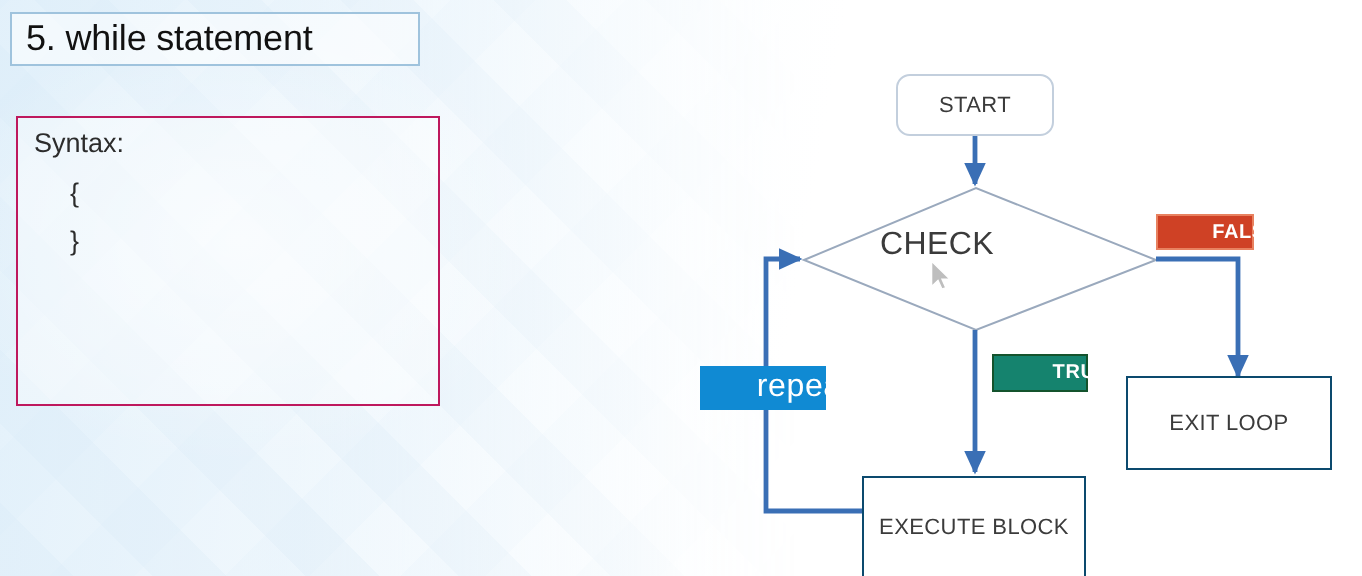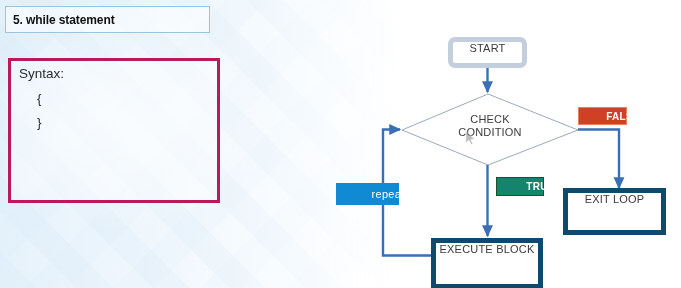--- a/index.html
+++ b/index.html
@@ -63,31 +63,31 @@
     left: 5px;  top: 6px;
     width: 205px; height: 27px;
     border: 1px solid #9fc3dd;
     background: rgba(255,255,255,0.55);
     box-sizing: border-box;
     display: flex;
     align-items: center;
     padding-left: 7px;
   }
   .title-text {
-    font-size: 12px;
-    font-weight: bold;
+    font-size: 18px;
+    font-weight: normal;
     color: #111111;
     letter-spacing: -0.1px;
   }
 
   .syntax-box {
     position: absolute;
     left: 8px; top: 58px;
     width: 212px; height: 145px;
-    border: 3px solid #be185d;
+    border: 1px solid #be185d;
     background: rgba(255,255,255,0.38);
     box-sizing: border-box;
     padding: 6px 0 0 8px;
   }
   .code-line {
     font-size: 13.5px;
     color: #2c2c2c;
     line-height: 1.0;
     margin-bottom: 11px;
     white-space: pre;
@@ -99,23 +99,23 @@
   
   #flow {
     position: absolute;
     left: 0; top: 0;
     width: 681px; height: 288px;
   }
   .node {
     position: absolute;
     box-sizing: border-box;
     background: rgba(255,255,255,0.92);
-    border: 5px solid #0c4a6e;
+    border: 1px solid #0c4a6e;
     display: flex;
-    align-items: flex-start;
+    align-items: center;
     justify-content: center;
     font-size: 11px;
     color: #3b3b3b;
     letter-spacing: 0.2px;
   }
   #node-start {
     left: 448px; top: 37px;
     width: 79px; height: 31px;
     border-radius: 7px;
     border-color: #c3cfdd;
@@ -126,22 +126,21 @@
   }
   #node-exit {
     left: 563px; top: 188px;
     width: 103px; height: 47px;
   }
 
   .diamond-label {
     position: absolute;
     left: 440px; top: 113px;
     width: 100px;
-    text-align: center;
-    font-size: 11px;
+    font-size: 16px;
     color: #3b3b3b;
     line-height: 1.22;
     letter-spacing: 0.2px;
   }
 
   .badge {
     position: absolute;
     box-sizing: border-box;
     display: flex;
     align-items: center;
@@ -158,25 +157,25 @@
     background: #cf4125;
     border: 1px solid #e8815f;
   }
   #badge-true {
     left: 496px; top: 177px;
     width: 48px; height: 19px;
     background: #15836e;
     border: 1px solid #14532d;
   }
   #badge-repeat {
-    left: 336px; top: 183px;
+    left: 350px; top: 183px;
     width: 63px; height: 22px;
     background: #108ad3;
     font-weight: normal;
-    font-size: 11px;
+    font-size: 16px;
   }
 
   
   .cursor {
     position: absolute;
     left: 465px; top: 130px;
     width: 11px; height: 16px;
     opacity: 0.55;
     pointer-events: none;
   }
@@ -217,21 +216,20 @@
 
     <path d="M 431 255.5 L 383 255.5 L 383 129.5 L 400 129.5" fill="none" stroke="#3a6fb5" stroke-width="2.4" marker-end="url(#arrow)"></path>
   </svg>
 
   <div class="node" id="node-start">
     <span>START</span>
   </div>
 
   <div class="diamond-label">
     <div>CHECK</div>
-    <div>CONDITION</div>
   </div>
 
   <div class="node" id="node-execute">
     <span>EXECUTE BLOCK</span>
   </div>
 
   <div class="node" id="node-exit">
     <span>EXIT LOOP</span>
   </div>
 

